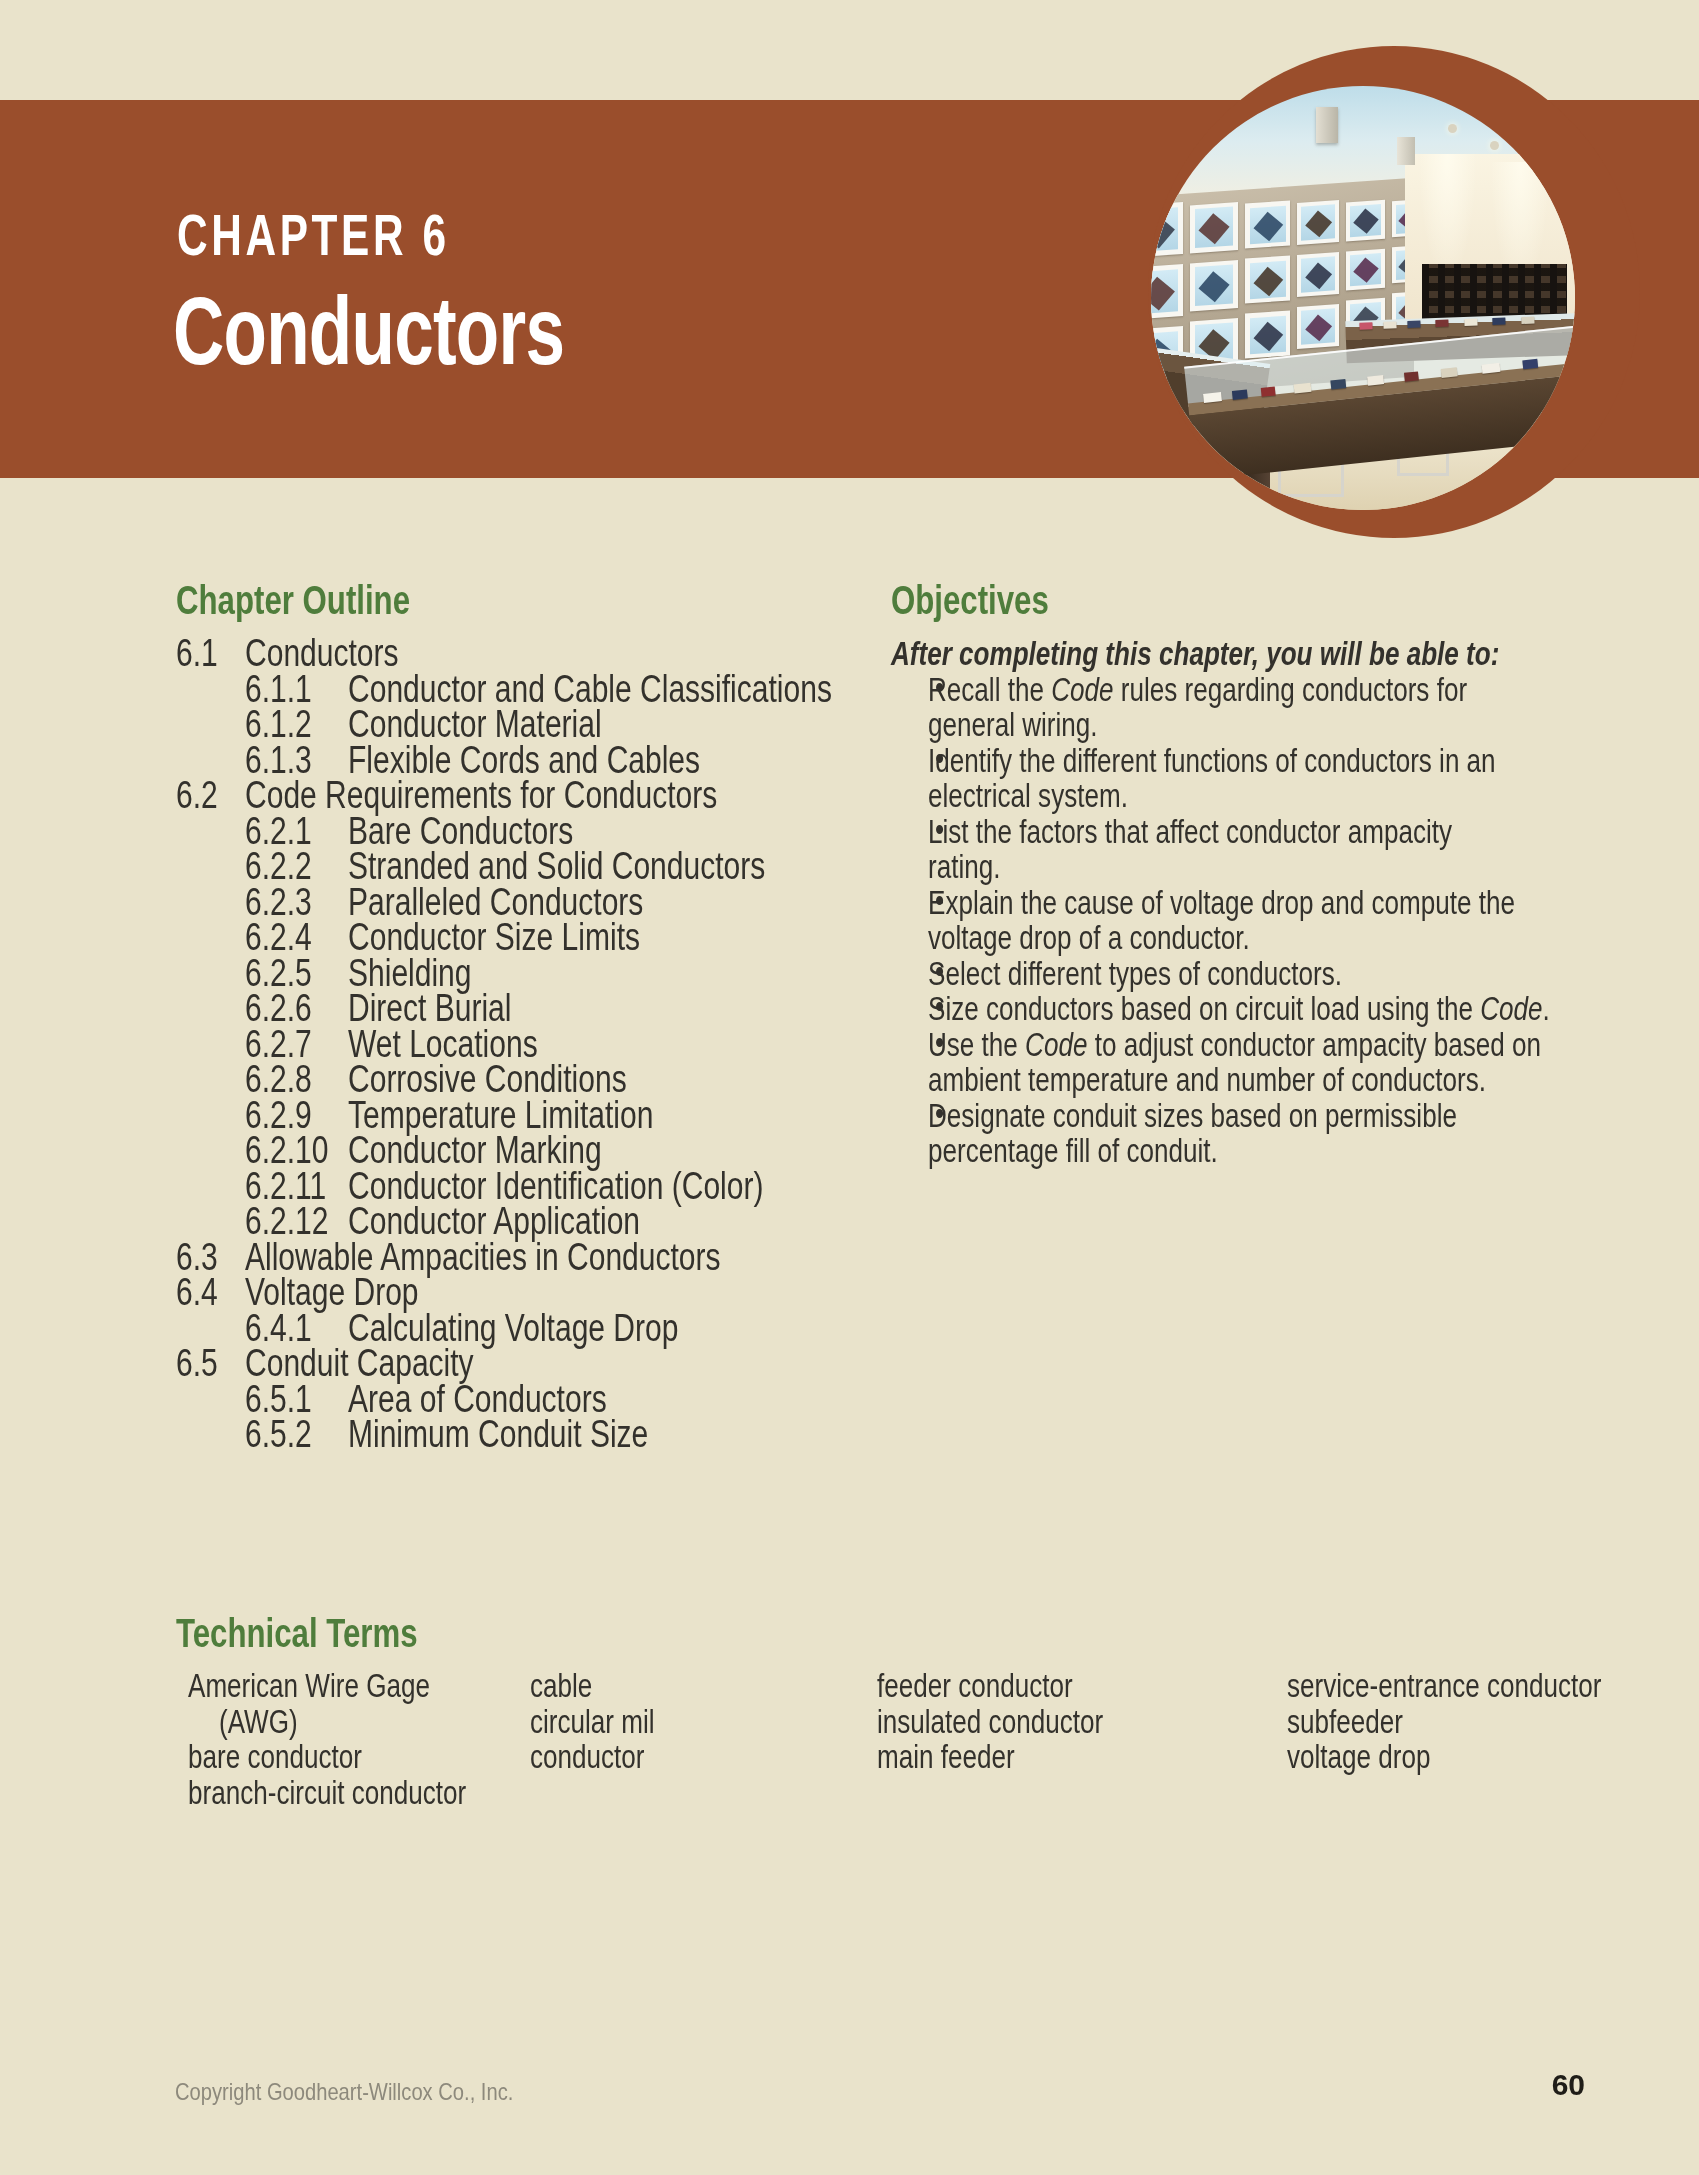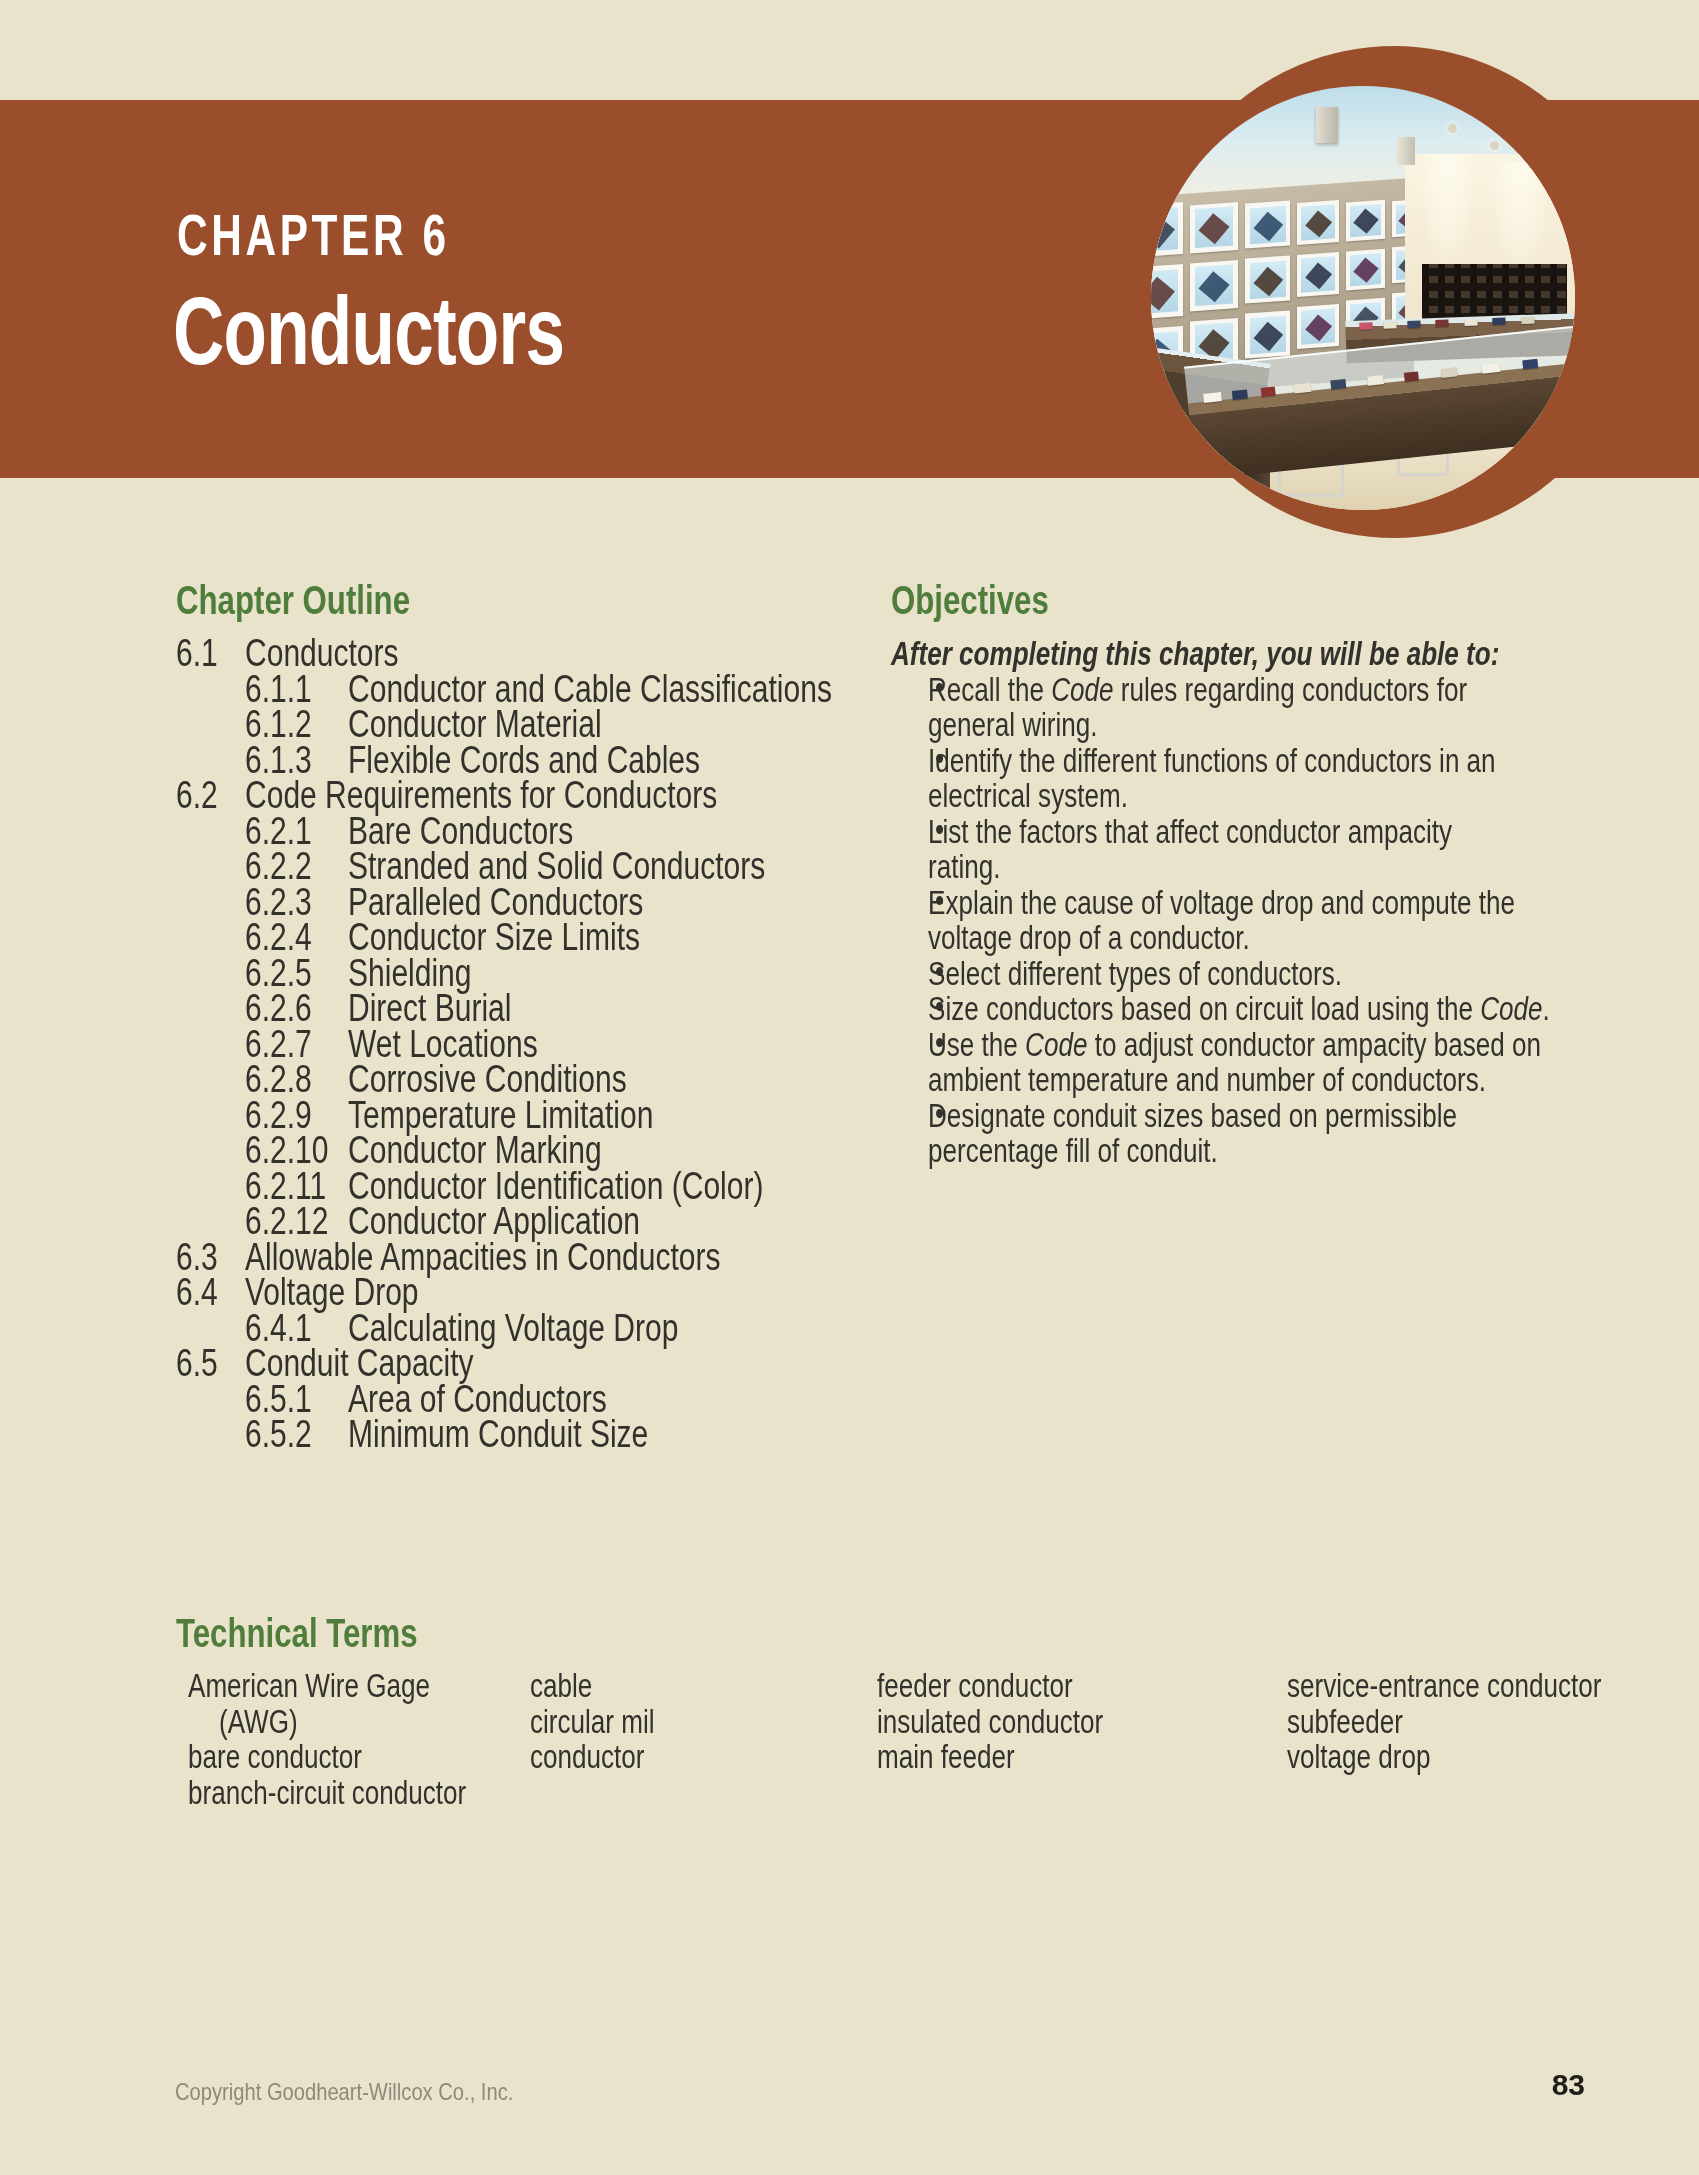--- a/index.html
+++ b/index.html
@@ -293,15 +293,15 @@
         <div class="term"><span class="cx">main feeder</span></div>
       </div>
       <div class="term-col c3">
         <div class="term"><span class="cx">service-entrance conductor</span></div>
         <div class="term"><span class="cx">subfeeder</span></div>
         <div class="term"><span class="cx">voltage drop</span></div>
       </div>
     </div>
 
   <div class="footer-copy"><span class="cx">Copyright Goodheart-Willcox Co., Inc.</span></div>
-  <div class="page-num">83</div>
+  <div class="page-num">60</div>
 
 </div>
 
 </body></html>

